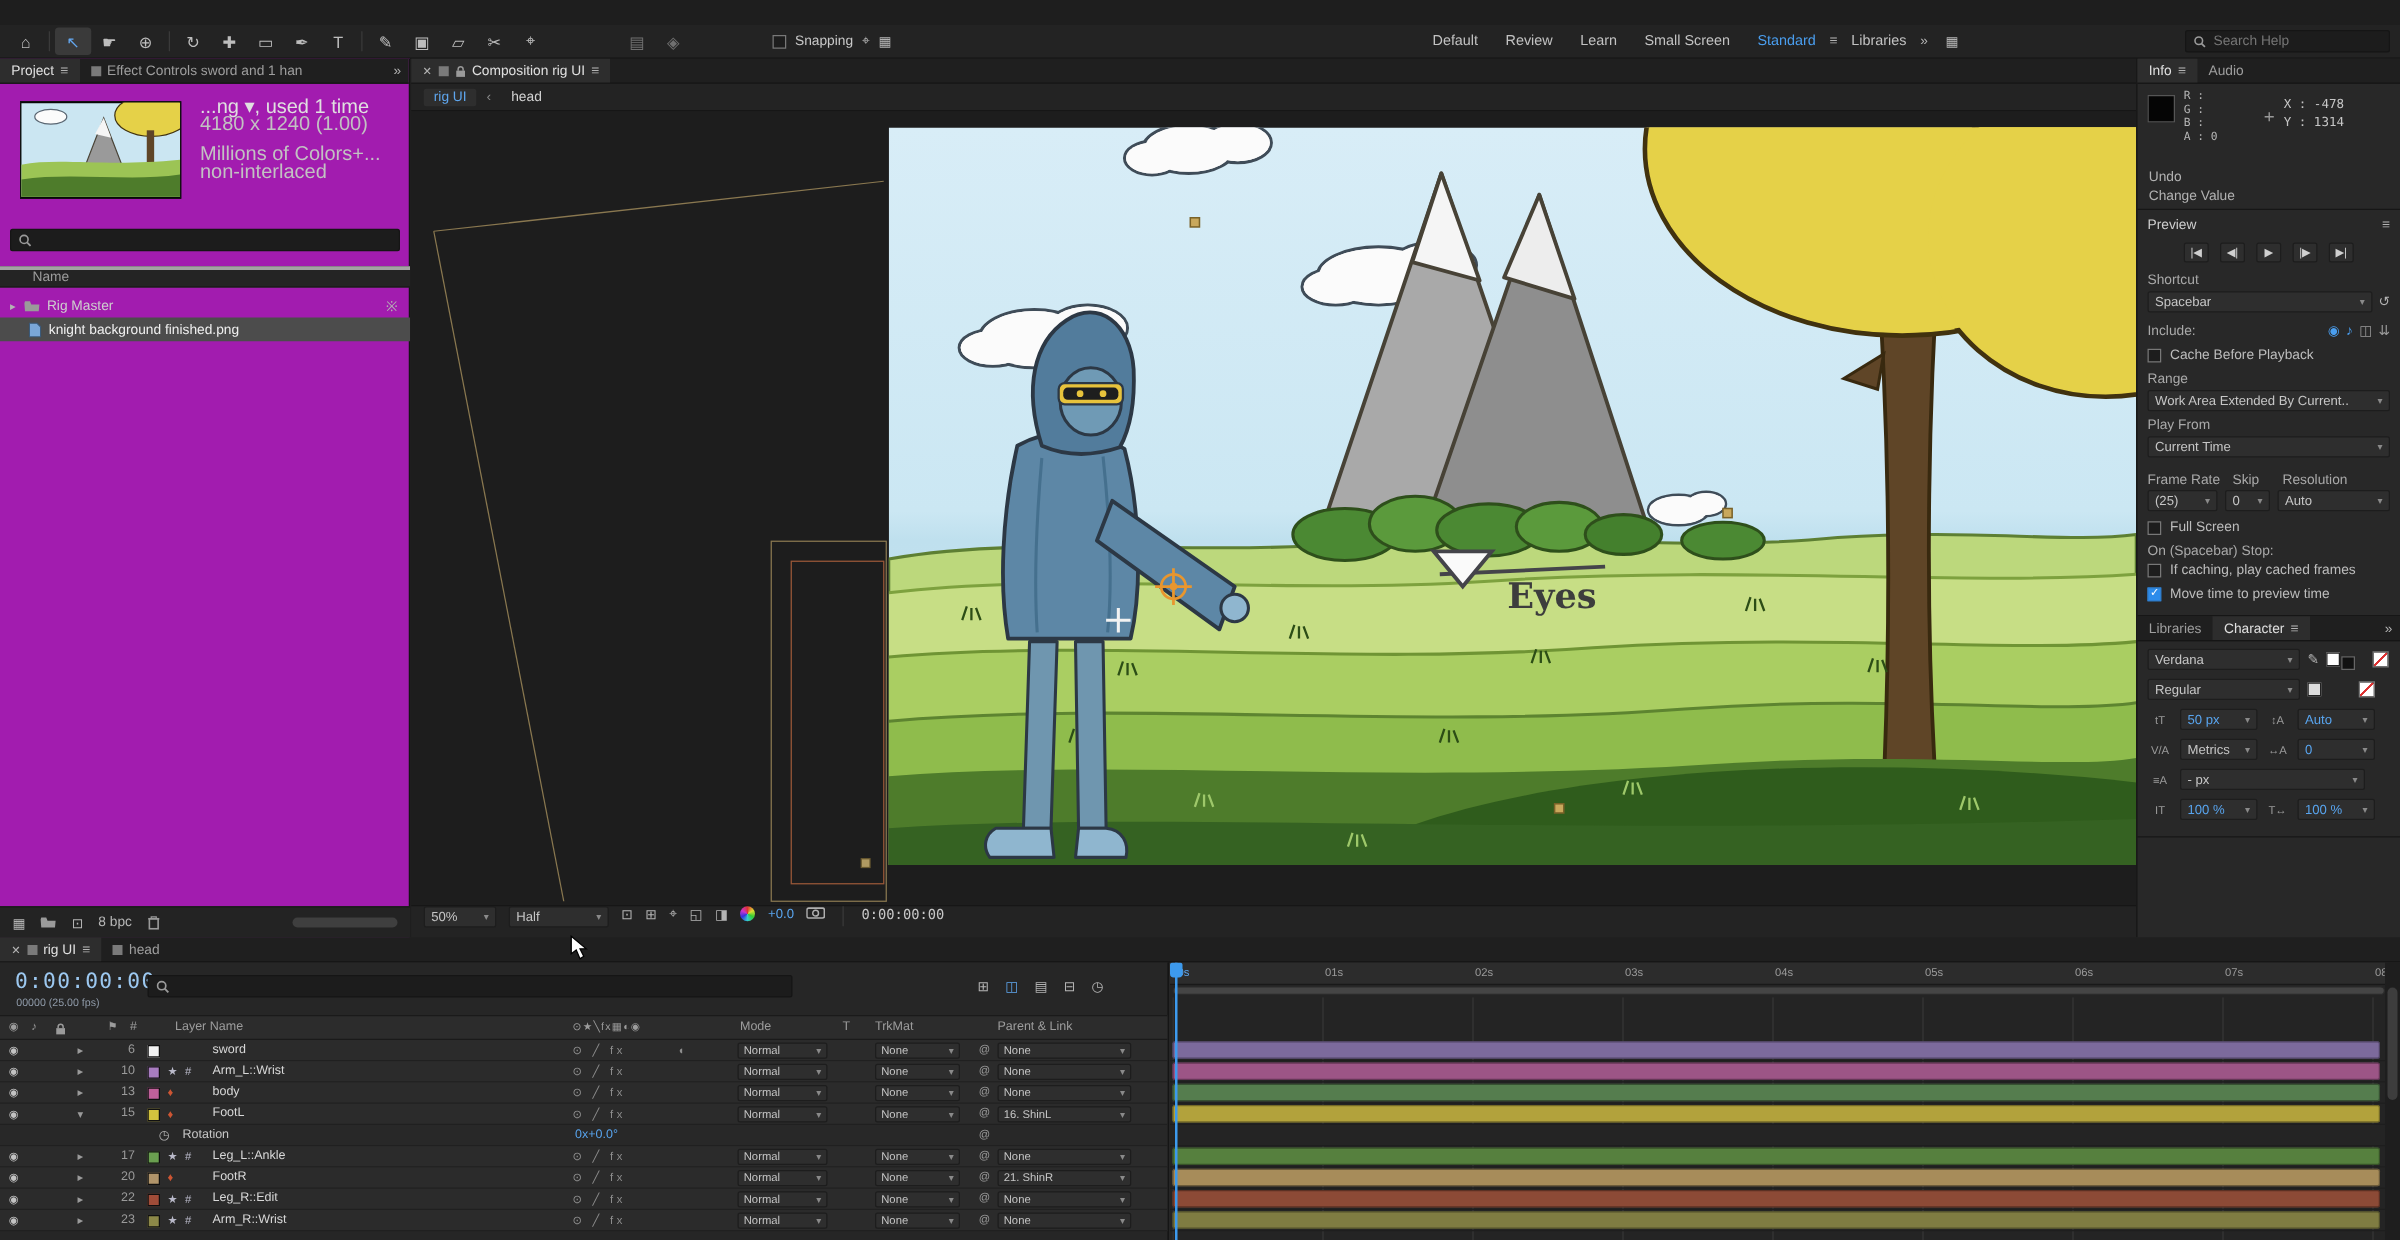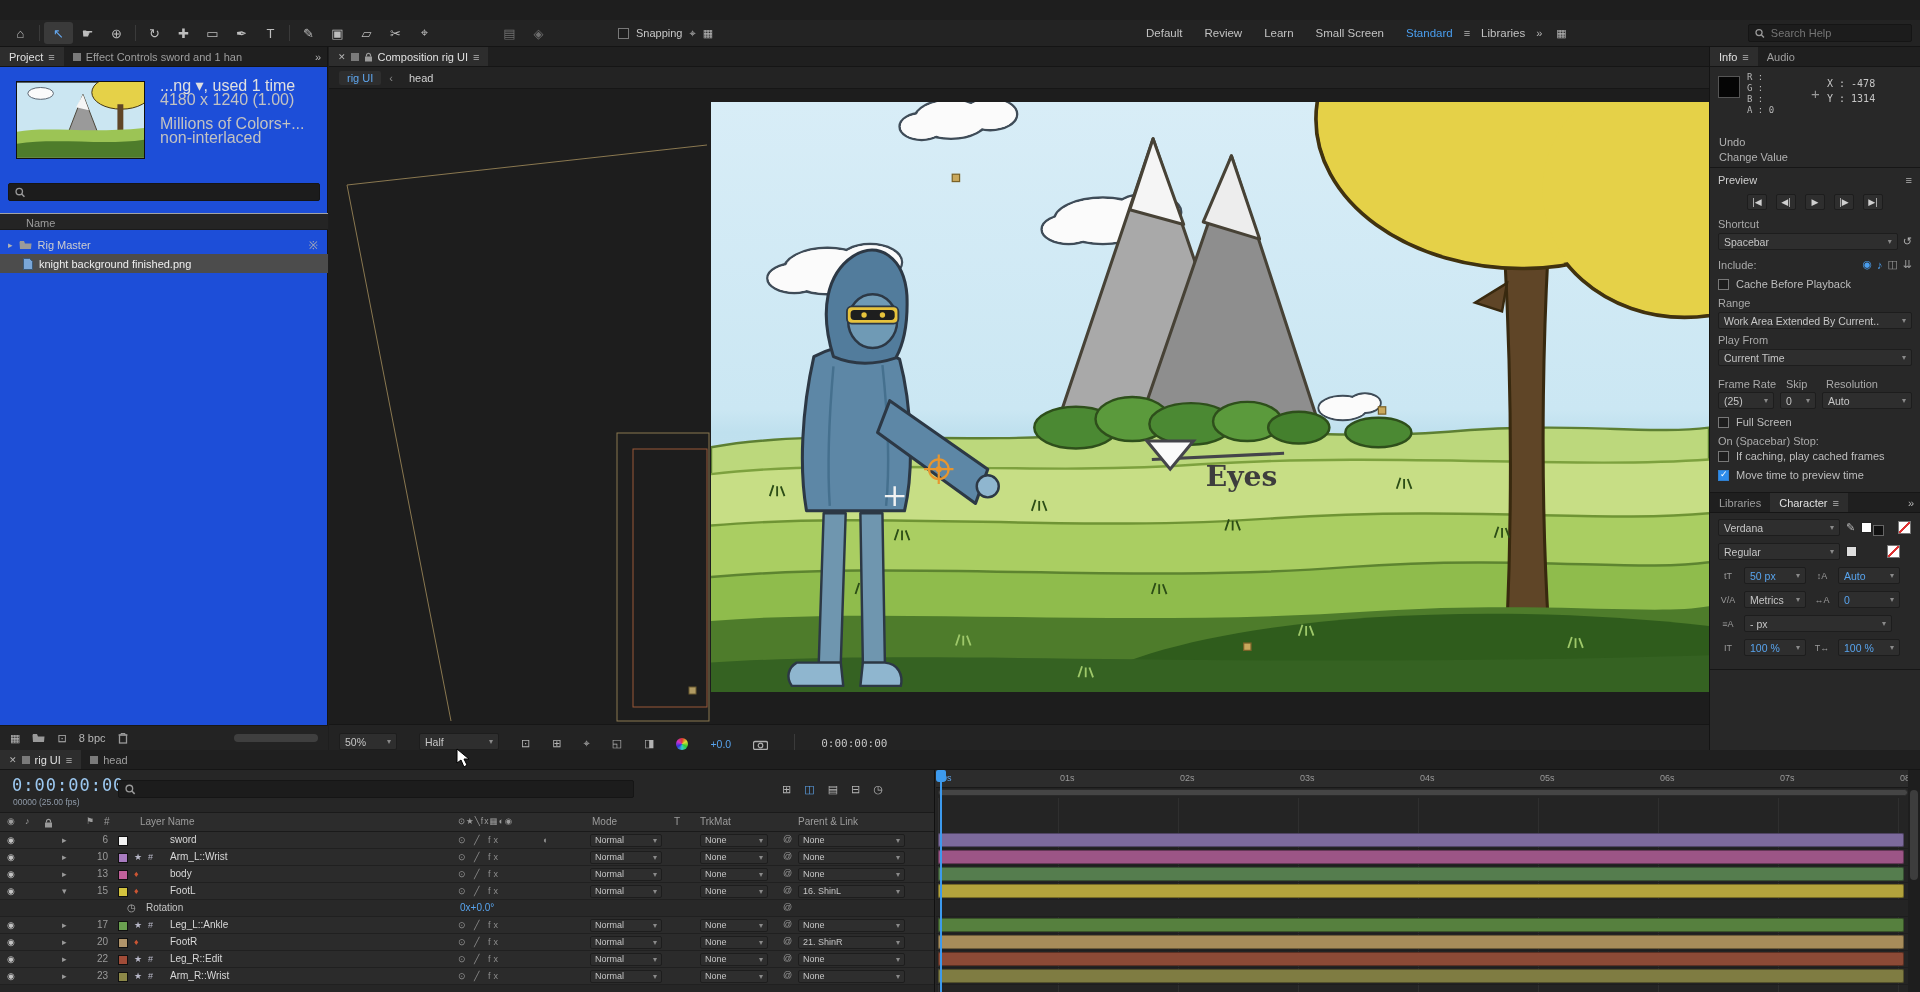--- a/index.html
+++ b/index.html
@@ -29,41 +29,41 @@
 .tabrow .right{margin-left:auto;display:flex;align-items:center;padding:0 6px;gap:8px}
 
 .dd{background:#2e2e2e;border:1px solid #1d1d1d;border-radius:2px;height:17px;display:flex;align-items:center;justify-content:space-between;padding:0 5px;color:#c6c6c6;font-size:10.5px;white-space:nowrap}
 .dd .car{color:#8a8a8a;font-size:8px;margin-left:5px}
 .dd .blue{color:#58a4ee}
 .cb{width:11px;height:11px;border:1px solid #787878;background:#1d1d1d;display:inline-block;flex:none;position:relative}
 .cb.on{background:#2d8ceb;border-color:#2f7fd0}
 .cb.on::after{content:"✓";position:absolute;left:1px;top:-2px;font-size:9px;color:#fff}
 .cbrow{display:flex;align-items:center;gap:7px;margin:7px 0;color:#bdbdbd}
 
-#project-panel{position:absolute;left:0;top:47px;width:328px;height:703px;background:#1d4ed8;border-right:1px solid #141414}
+#project-panel{position:absolute;left:0;top:47px;width:328px;height:703px;background:#a21caf;border-right:1px solid #141414}
 #proj-thumb{position:absolute;left:16px;top:34px;width:129px;height:78px;border:1px solid #111;background:#000}
 #proj-info{position:absolute;left:160px;top:32px;font-size:16px;color:#c2c2c2;line-height:14px}
 #proj-search{position:absolute;left:8px;top:136px;width:312px}
-#proj-namehdr{position:absolute;left:0;top:166px;width:328px;height:17px;background:#242424;border-top:1px solid #a3a3a3;border-bottom:1px solid #1a1a1a;display:flex;align-items:flex-end;padding-left:26px;color:#9c9c9c}
+#proj-namehdr{position:absolute;left:0;top:166px;width:328px;height:17px;background:#242424;border-top:3px solid #a3a3a3;border-bottom:1px solid #1a1a1a;display:flex;align-items:flex-start;padding-left:26px;color:#9c9c9c}
 .prow{position:absolute;left:0;width:328px;height:19px;display:flex;align-items:center;gap:6px;padding-left:8px;color:#cecece}
 .prow.sel{background:#4c4c4c;color:#efefef}
 #proj-footer{position:absolute;left:0;bottom:0;width:328px;height:25px;background:#232323;border-top:1px solid #181818;display:flex;align-items:center;gap:12px;padding:0 10px}
 #proj-scroll{margin-left:auto;width:84px;height:8px;background:#3f3f3f;border-radius:4px}
 
 #comp-panel{position:absolute;left:329px;top:47px;width:1380px;height:703px;background:#232323}
 #crumbbar{height:22px;background:#232323;border-bottom:1px solid #161616;display:flex;align-items:center;gap:8px;padding-left:10px}
 .crumb{padding:1px 8px;border-radius:2px}
 .crumb.comp{background:#2e2e2e;color:#5ea6ee}
 .crumb.cur{color:#d2d2d2}
 .crumbsep{color:#8a8a8a}
 #comp-view{position:absolute;top:42px;left:0;right:0;bottom:26px;background:#1d1d1d;overflow:hidden}
 #canvas{position:absolute;right:0;top:13px;width:998px;height:590px}
 #canvas svg{display:block;width:100%;height:100%}
 #pasteboard-art{position:absolute;left:0;top:0}
-#comp-footer{position:absolute;left:0;bottom:0;width:100%;height:26px;background:#232323;border-top:1px solid #161616;display:flex;align-items:flex-end;gap:22px;padding:0 10px}
+#comp-footer{position:absolute;left:0;bottom:0;width:100%;height:26px;background:#232323;border-top:1px solid #161616;display:flex;align-items:flex-start;gap:10px;padding:0 10px}
 #comp-footer .ddz{width:58px}
 #comp-footer .ddh{width:80px}
 .wheel{width:12px;height:12px;border-radius:50%;background:conic-gradient(#d33,#dd3,#3c3,#3cc,#33d,#c3c,#d33)}
 .exposure{color:#58a4ee;font-size:10.5px}
 .ftime{font-family:"DejaVu Sans Mono",monospace;color:#c6c6c6;font-size:11px}
 
 #right-col{position:absolute;left:1709px;top:47px;width:211px;height:703px;background:#282828;border-left:1px solid #141414}
 .rpanel{border-bottom:1px solid #161616}
 #info-body{position:relative;height:66px}
 #info-swatch{position:absolute;left:8px;top:9px;width:22px;height:22px;background:#050505;border:1px solid #555}

